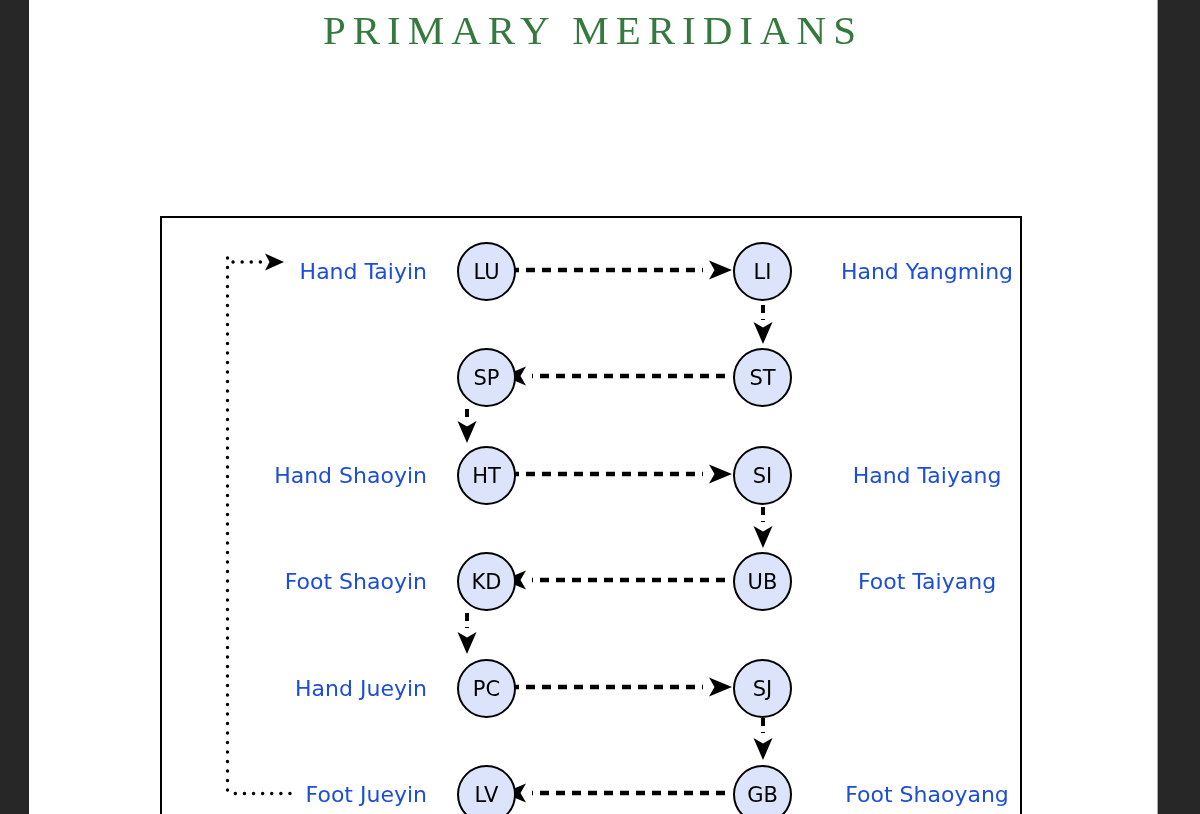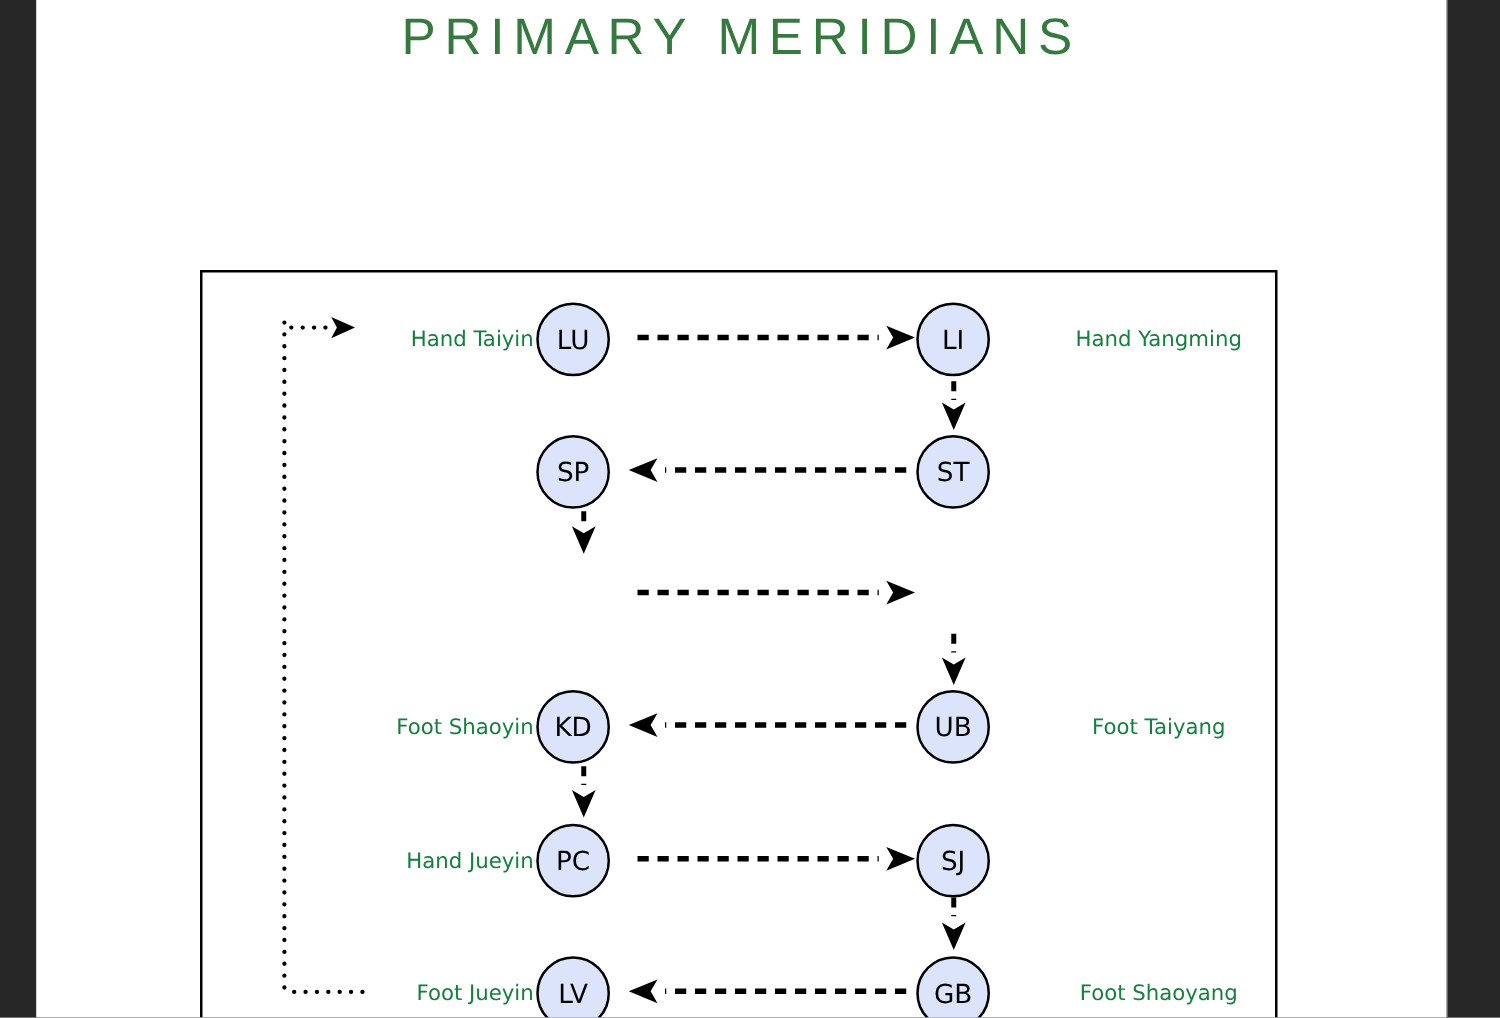--- a/index.html
+++ b/index.html
@@ -20,21 +20,21 @@
     position: absolute;
     left: 29px; top: 0;
     width: 1128px; height: 814px;
     background: #ffffff;
     overflow: hidden;
   }
   .page-title {
     position: absolute;
     left: 0; top: 6px; width: 1128px;
     text-align: center;
-    font-family: Liberation Sans, sans-serif;
+    font-family: Liberation Serif, serif;
     font-weight: normal;
     font-size: 41px;
     letter-spacing: 7px;
     color: #35793e;
     margin: 0;
   }
   
   .diagram-frame {
     position: absolute;
     left: 131px; top: 216px;
@@ -44,35 +44,35 @@
   }
   .arrow-layer {
     position: absolute; left: 0; top: 0;
     width: 1128px; height: 814px;
     pointer-events: none;
   }
   .m-row { position: absolute; left: 0; width: 1128px; height: 60px; }
   .m-label {
     position: absolute; top: 0; height: 60px;
     line-height: 60px;
-    font-size: 17px; color: #15803d;
+    font-size: 22px; color: #1d4ed8;
     white-space: nowrap;
   }
   .m-label.left  { left: 211px; width: 187px; text-align: right; }
   .m-label.right { left: 783px; width: 230px; text-align: center; }
   .m-node {
     position: absolute; top: 0;
     width: 55px; height: 55px;
     border: 2.5px solid #000;
     border-radius: 50%;
     background: #dbe4fa;
     display: flex; align-items: center; justify-content: center;
     font-size: 21px; color: #000;
   }
-  .m-node.left  { left: 400px; }
+  .m-node.left  { left: 428px; }
   .m-node.right { left: 704px; }
 </style>
 </head>
 <body>
 
 <div class="viewer-bar left"></div>
 <div class="viewer-bar right"></div>
 
 <div class="content">
 
@@ -141,20 +141,26 @@
     <div class="m-node left">LU</div>
     <div class="m-node right">LI</div>
     <div class="m-label right">Hand Yangming</div>
   </div>
 
   <div class="m-row" style="top:348px">
     <div class="m-node left">SP</div>
     <div class="m-node right">ST</div>
   </div>
 
+  <div class="m-row" style="top:446px">
+    <div class="m-label left">Hand Shaoyin</div>
+    <div class="m-node left">HT</div>
+    <div class="m-node right">SI</div>
+    <div class="m-label right">Hand Taiyang</div>
+  </div>
 
   <div class="m-row" style="top:552px">
     <div class="m-label left">Foot Shaoyin</div>
     <div class="m-node left">KD</div>
     <div class="m-node right">UB</div>
     <div class="m-label right">Foot Taiyang</div>
   </div>
 
   <div class="m-row" style="top:659px">
     <div class="m-label left">Hand Jueyin</div>

